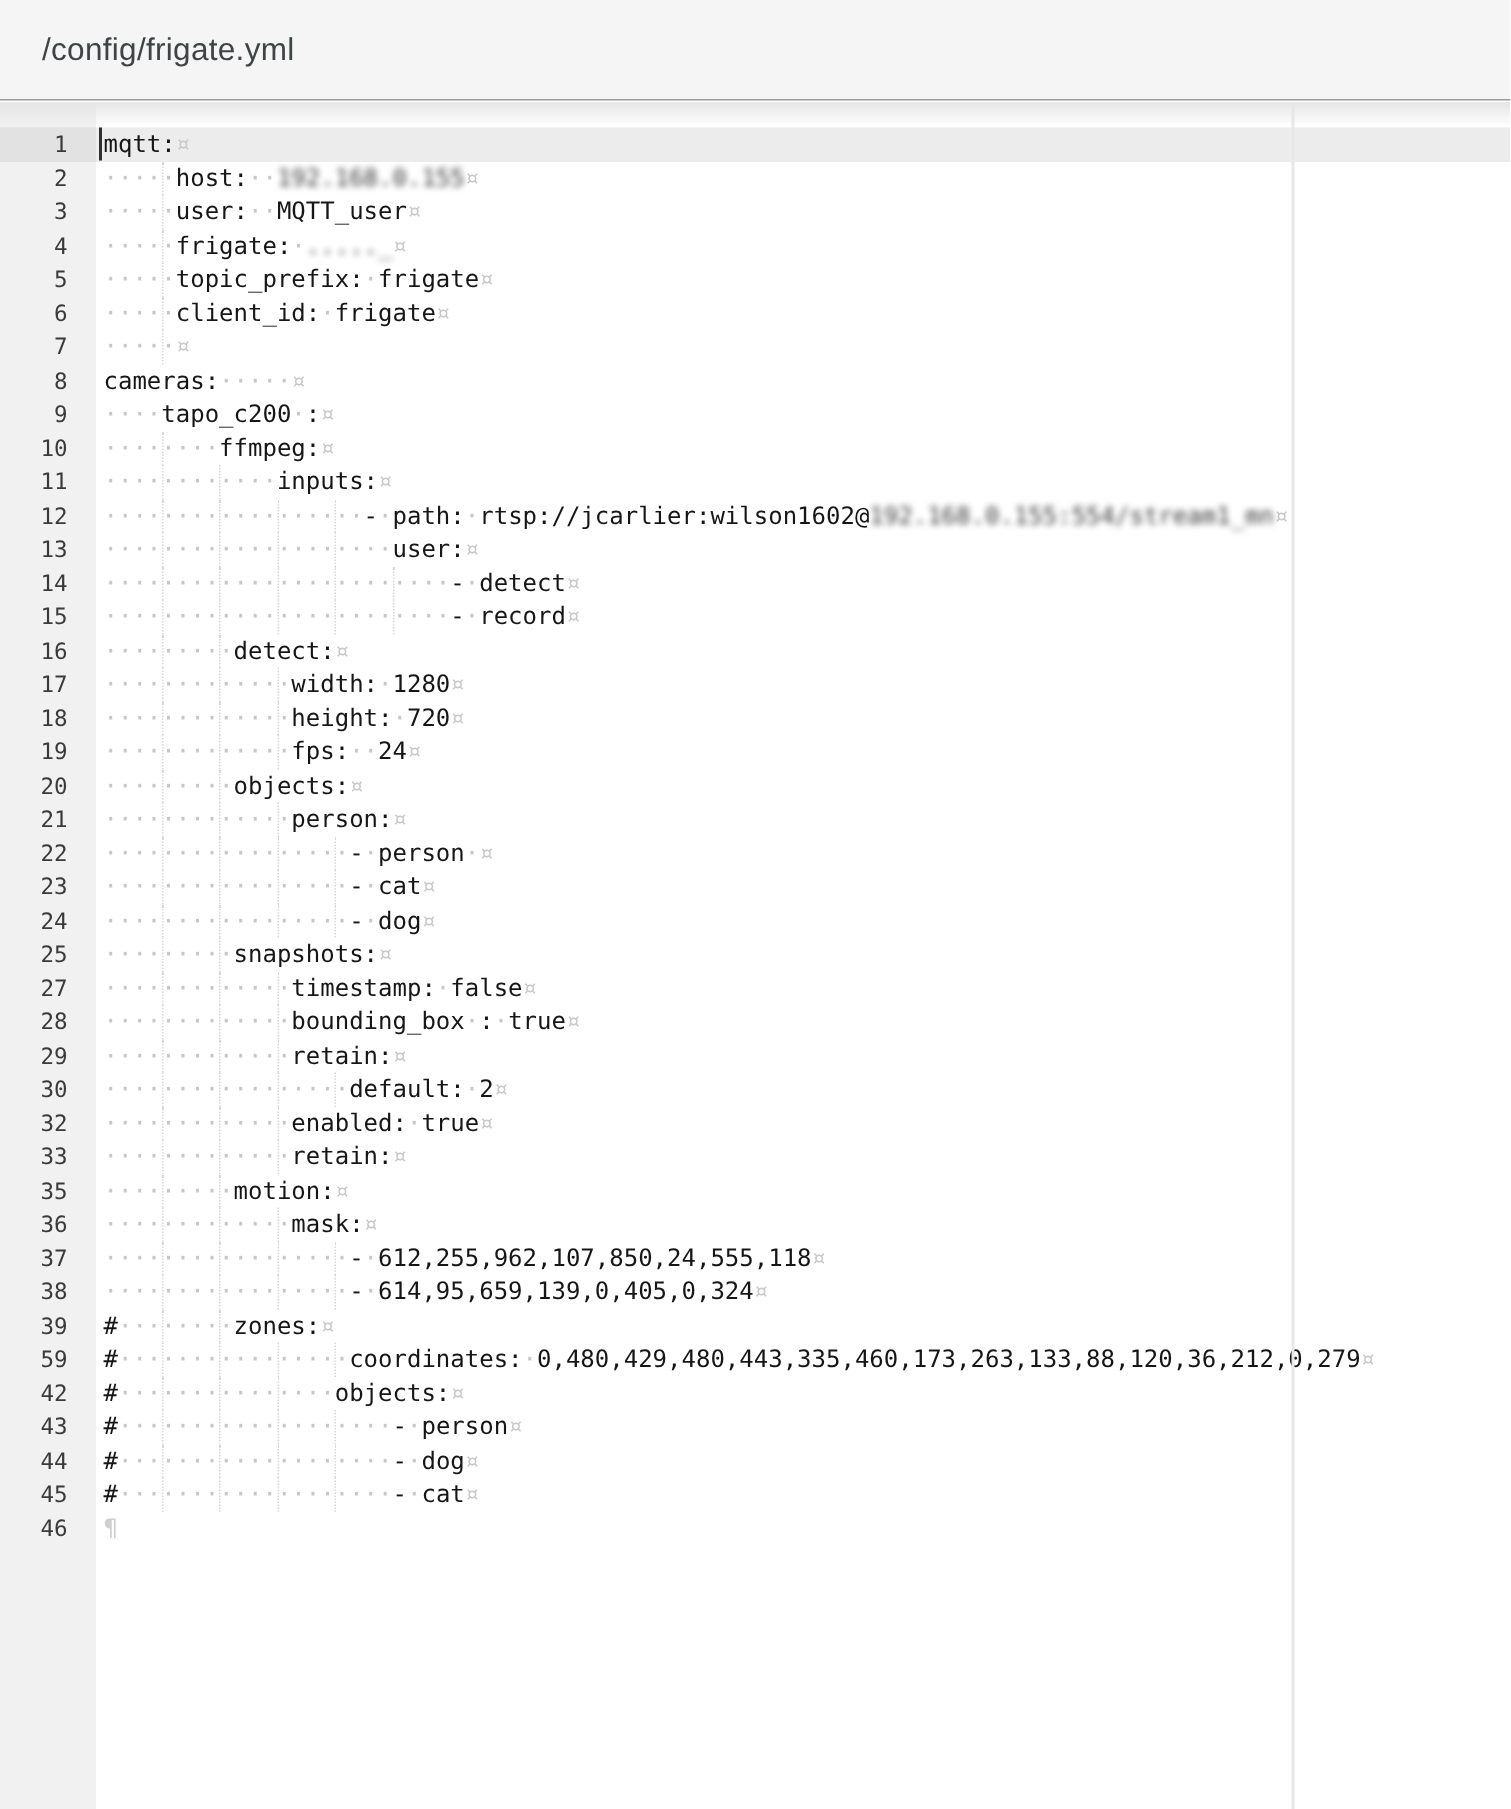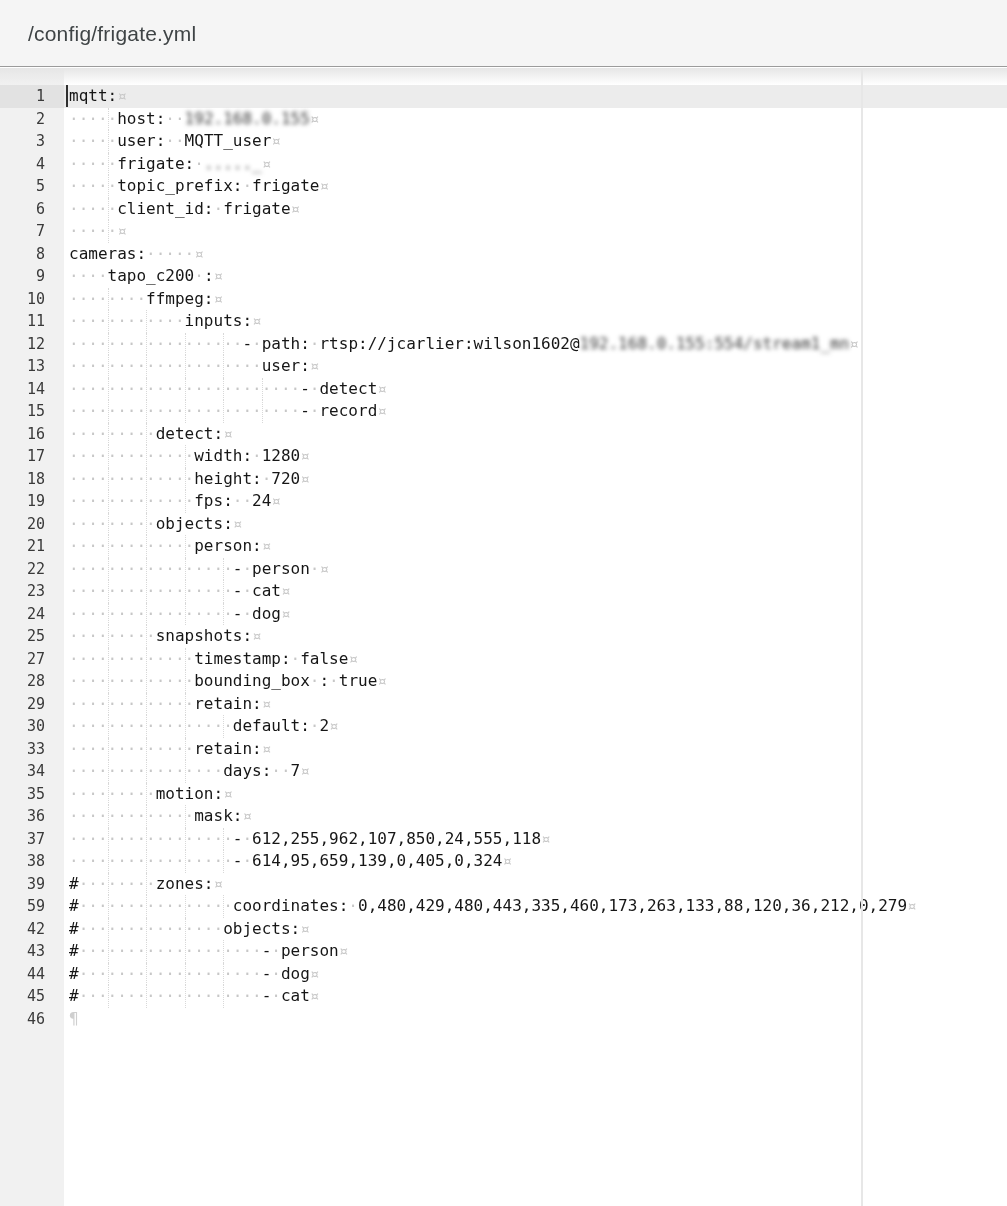--- a/index.html
+++ b/index.html
@@ -174,26 +174,26 @@
       </div>
       <div class="row">
         <div class="gutter-cell">29</div>
         <div class="code"><span class="guide" style="left: calc(4ch + 5px);"></span><span class="guide" style="left: calc(8ch + 5px);"></span><span class="guide" style="left: calc(12ch + 5px);"></span><span class="ws">·············</span><span class="tx">retain:</span><span class="eol">¤</span></div>
       </div>
       <div class="row">
         <div class="gutter-cell">30</div>
         <div class="code"><span class="guide" style="left: calc(4ch + 5px);"></span><span class="guide" style="left: calc(8ch + 5px);"></span><span class="guide" style="left: calc(12ch + 5px);"></span><span class="guide" style="left: calc(16ch + 5px);"></span><span class="ws">·················</span><span class="tx">default:</span><span class="ws">·</span><span class="tx">2</span><span class="eol">¤</span></div>
       </div>
       <div class="row">
+        <div class="gutter-cell">32</div>
+        <div class="code"><span class="guide" style="left: calc(4ch + 5px);"></span><span class="guide" style="left: calc(8ch + 5px);"></span><span class="guide" style="left: calc(12ch + 5px);"></span><span class="ws">·············</span><span class="tx">enabled:</span><span class="ws">·</span><span class="tx">true</span><span class="eol">¤</span></div>
+      </div>
+      <div class="row">
         <div class="gutter-cell">33</div>
         <div class="code"><span class="guide" style="left: calc(4ch + 5px);"></span><span class="guide" style="left: calc(8ch + 5px);"></span><span class="guide" style="left: calc(12ch + 5px);"></span><span class="ws">·············</span><span class="tx">retain:</span><span class="eol">¤</span></div>
-      </div>
-      <div class="row">
-        <div class="gutter-cell">34</div>
-        <div class="code"><span class="guide" style="left: calc(4ch + 5px);"></span><span class="guide" style="left: calc(8ch + 5px);"></span><span class="guide" style="left: calc(12ch + 5px);"></span><span class="ws">················</span><span class="tx">days:</span><span class="ws">··</span><span class="tx">7</span><span class="eol">¤</span></div>
       </div>
       <div class="row">
         <div class="gutter-cell">35</div>
         <div class="code"><span class="guide" style="left: calc(4ch + 5px);"></span><span class="guide" style="left: calc(8ch + 5px);"></span><span class="ws">·········</span><span class="tx">motion:</span><span class="eol">¤</span></div>
       </div>
       <div class="row">
         <div class="gutter-cell">36</div>
         <div class="code"><span class="guide" style="left: calc(4ch + 5px);"></span><span class="guide" style="left: calc(8ch + 5px);"></span><span class="guide" style="left: calc(12ch + 5px);"></span><span class="ws">·············</span><span class="tx">mask:</span><span class="eol">¤</span></div>
       </div>
       <div class="row">

